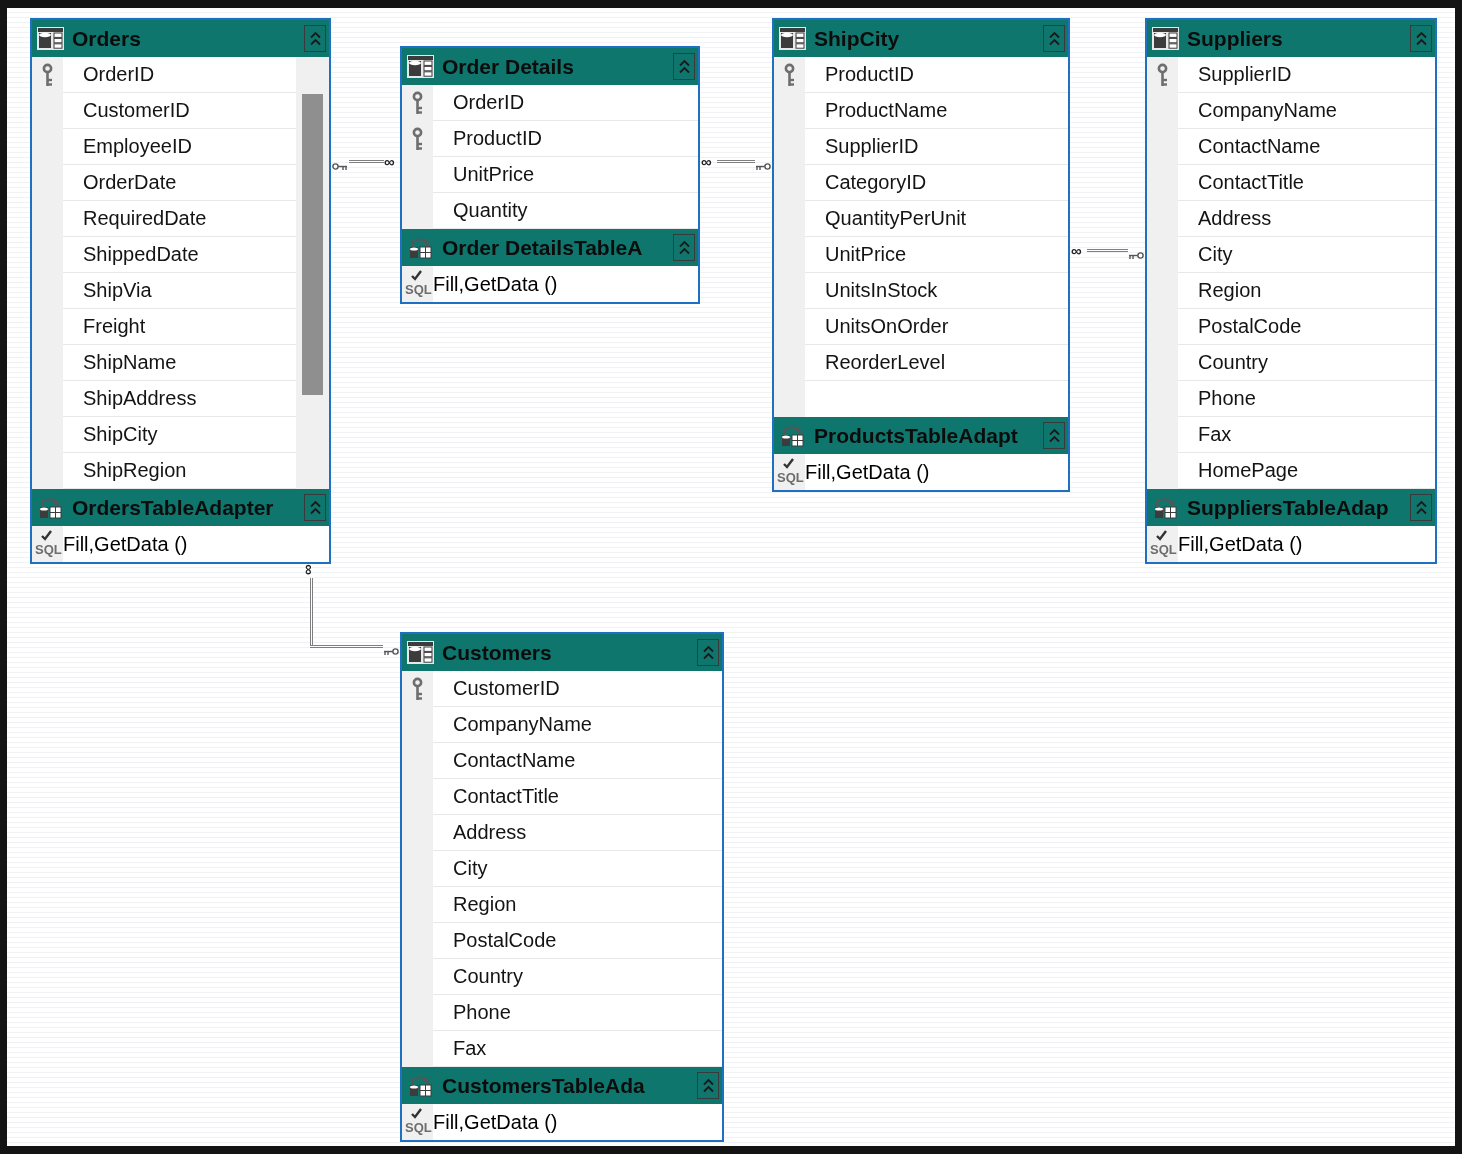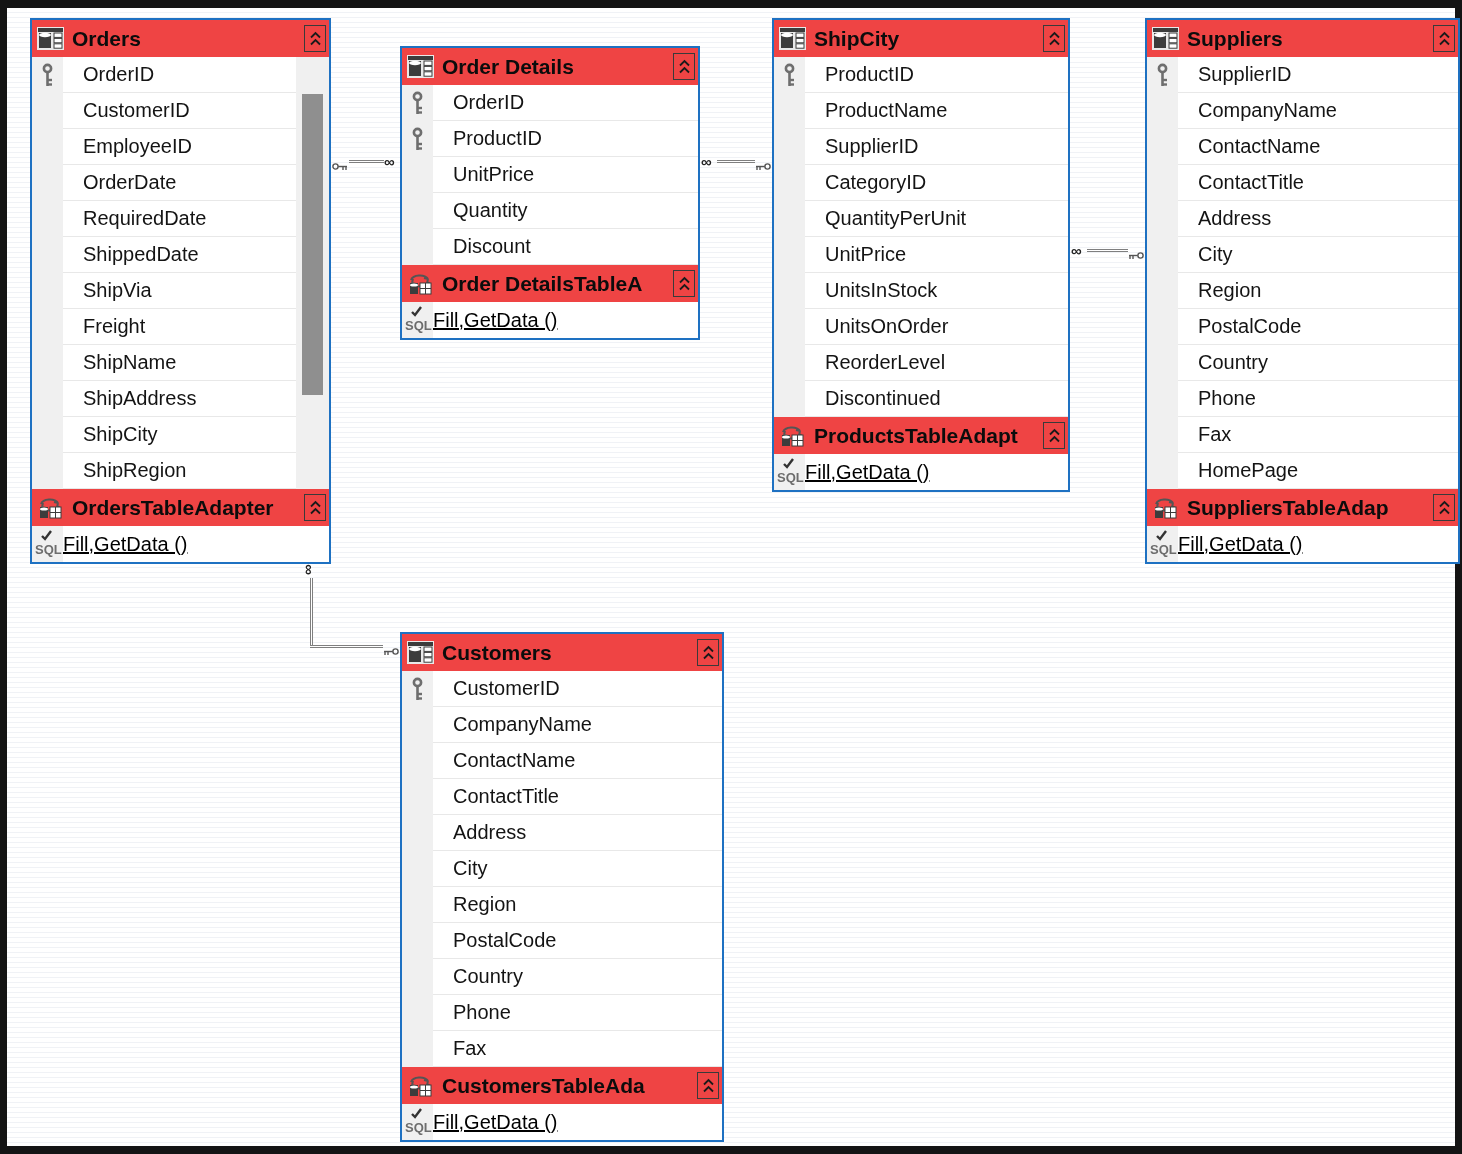--- a/index.html
+++ b/index.html
@@ -18,26 +18,26 @@
   
   .table-card{
     position:absolute;
     border:2px solid #1e71c2;
     background:#ffffff;
     box-sizing:border-box;
   }
   .pos-orders   {left:30px;  top:18px;  width:301px;}
   .pos-details  {left:400px; top:18px;  width:300px;margin-top:28px;}
   .pos-products {left:772px; top:18px;  width:298px;}
-  .pos-suppliers{left:1145px;top:18px;  width:315px;}
+  .pos-suppliers{left:1145px;top:18px;  width:292px;}
   .pos-customers{left:400px; top:632px; width:324px;}
 
   .t-header,.a-header{
     height:37px;
-    background:#ef4444;
+    background:#0f766e;
     display:flex;
     align-items:center;
     padding:0 3px 0 4px;
     overflow:hidden;
   }
   .t-title{
     font-weight:bold;
     font-size:21px;
     color:#0c0c0c;
     margin-left:8px;
@@ -79,21 +79,21 @@
     position:absolute;
     top:0;right:0;bottom:0;width:33px;
     background:#f0f0f0;
   }
   .vscroll .thumb{
     position:absolute;
     left:6px;width:21px;
     top:37px;height:301px;
     background:#8f8f8f;
   }
-  .m-row{height:36px;display:flex;align-items:stretch;background:#ffffff;text-decoration:underline;}
+  .m-row{height:36px;display:flex;align-items:stretch;background:#ffffff;}
   .m-text{
     flex:1;display:flex;align-items:center;
     font-size:20px;color:#000000;
     white-space:nowrap;overflow:hidden;
   }
   
   .h-line{
     position:absolute;height:1px;
     border-top:1px solid #7f7f7f;border-bottom:1px solid #7f7f7f;
     background:#ffffff;
@@ -327,24 +327,20 @@
         <span class="cell">ProductID</span>
       </div>
       <div class="row">
         <span class="gutter"></span>
         <span class="cell">UnitPrice</span>
       </div>
       <div class="row">
         <span class="gutter"></span>
         <span class="cell">Quantity</span>
       </div>
-      <div class="row">
-        <span class="gutter"></span>
-        <span class="cell">Discount</span>
-      </div>
     </div>
     <div class="a-header">
       <span class="icon-box">
         <svg width="26" height="24" viewBox="0 0 26 24">
           <path d="M4 8 A 9 6 0 0 1 21 7" fill="none" stroke="#555" stroke-width="2"></path>
           <path d="M21 7 l-4 -1 m4 1 l-1 4" fill="none" stroke="#555" stroke-width="2"></path>
           <path d="M22 10 A 9 6 0 0 1 5 11" fill="none" stroke="#555" stroke-width="2"></path>
           <path d="M5 11 l4 1 m-4 -1 l1 -4" fill="none" stroke="#555" stroke-width="2"></path>
           <rect x="3" y="11" width="8" height="11" fill="#3c3c3c"></rect>
           <ellipse cx="7" cy="13" rx="4" ry="1.6" fill="#ffffff"></ellipse>
@@ -431,21 +427,20 @@
       <div class="row">
         <span class="gutter"></span>
         <span class="cell">UnitsOnOrder</span>
       </div>
       <div class="row">
         <span class="gutter"></span>
         <span class="cell">ReorderLevel</span>
       </div>
       <div class="row">
         <span class="gutter"></span>
-        <span class="cell">Discontinued</span>
       </div>
     </div>
     <div class="a-header">
       <span class="icon-box">
         <svg width="26" height="24" viewBox="0 0 26 24">
           <path d="M4 8 A 9 6 0 0 1 21 7" fill="none" stroke="#555" stroke-width="2"></path>
           <path d="M21 7 l-4 -1 m4 1 l-1 4" fill="none" stroke="#555" stroke-width="2"></path>
           <path d="M22 10 A 9 6 0 0 1 5 11" fill="none" stroke="#555" stroke-width="2"></path>
           <path d="M5 11 l4 1 m-4 -1 l1 -4" fill="none" stroke="#555" stroke-width="2"></path>
           <rect x="3" y="11" width="8" height="11" fill="#3c3c3c"></rect>

